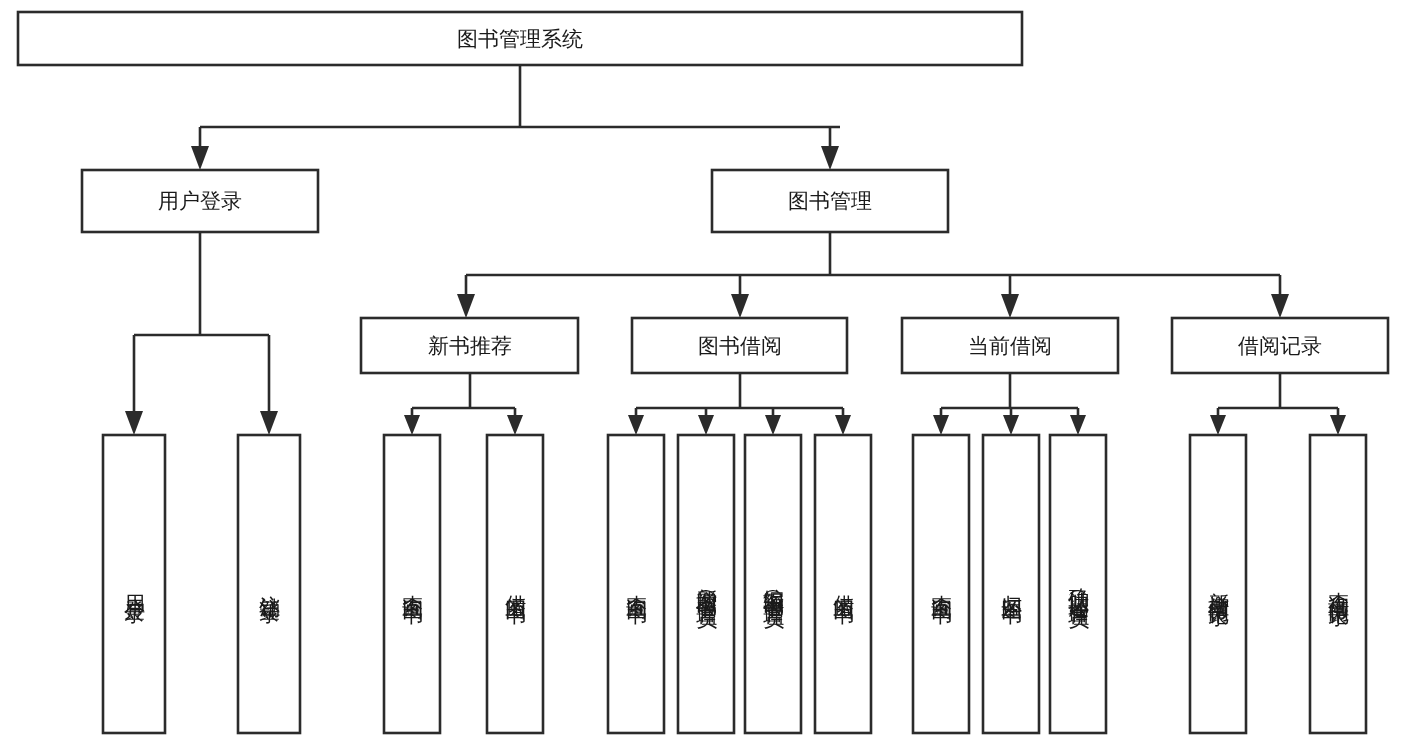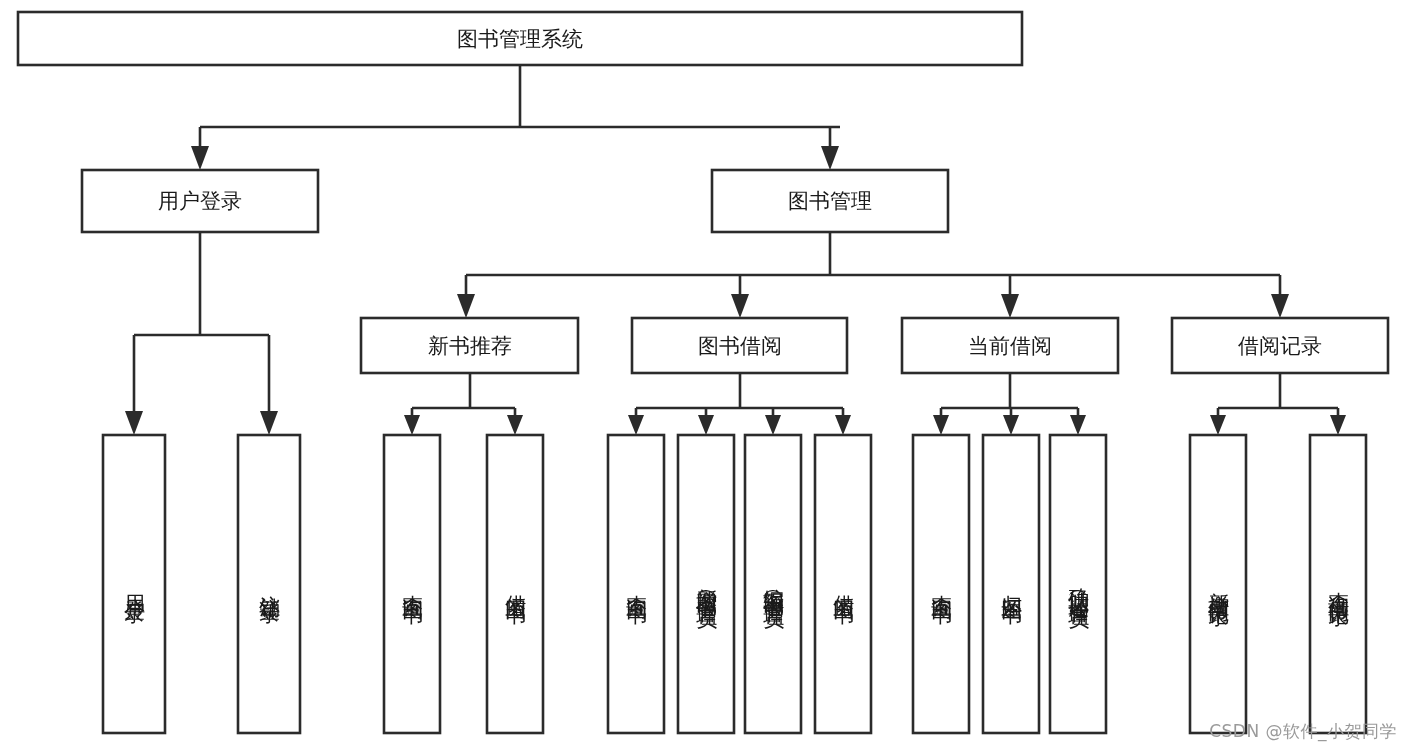--- a/index.html
+++ b/index.html
@@ -226,15 +226,14 @@
   <div class="node-label-v" style="left:913px; top:435px; width:56px; height:298px;">查询图书</div>
 
   <div class="node-label-v" style="left:983px; top:435px; width:56px; height:298px;">归还图书</div>
 
   <div class="node-label-v" style="left:1050px; top:435px; width:56px; height:298px;">确认归还（管理员）</div>
 
   <div class="node-label-v" style="left:1190px; top:435px; width:56px; height:298px;">新增借阅记录</div>
 
   <div class="node-label-v" style="left:1310px; top:435px; width:56px; height:298px;">查询借阅记录</div>
 
-  <div class="watermark">CSDN @软件_小贺同学</div>
 
 </div>
 
 </body></html>

